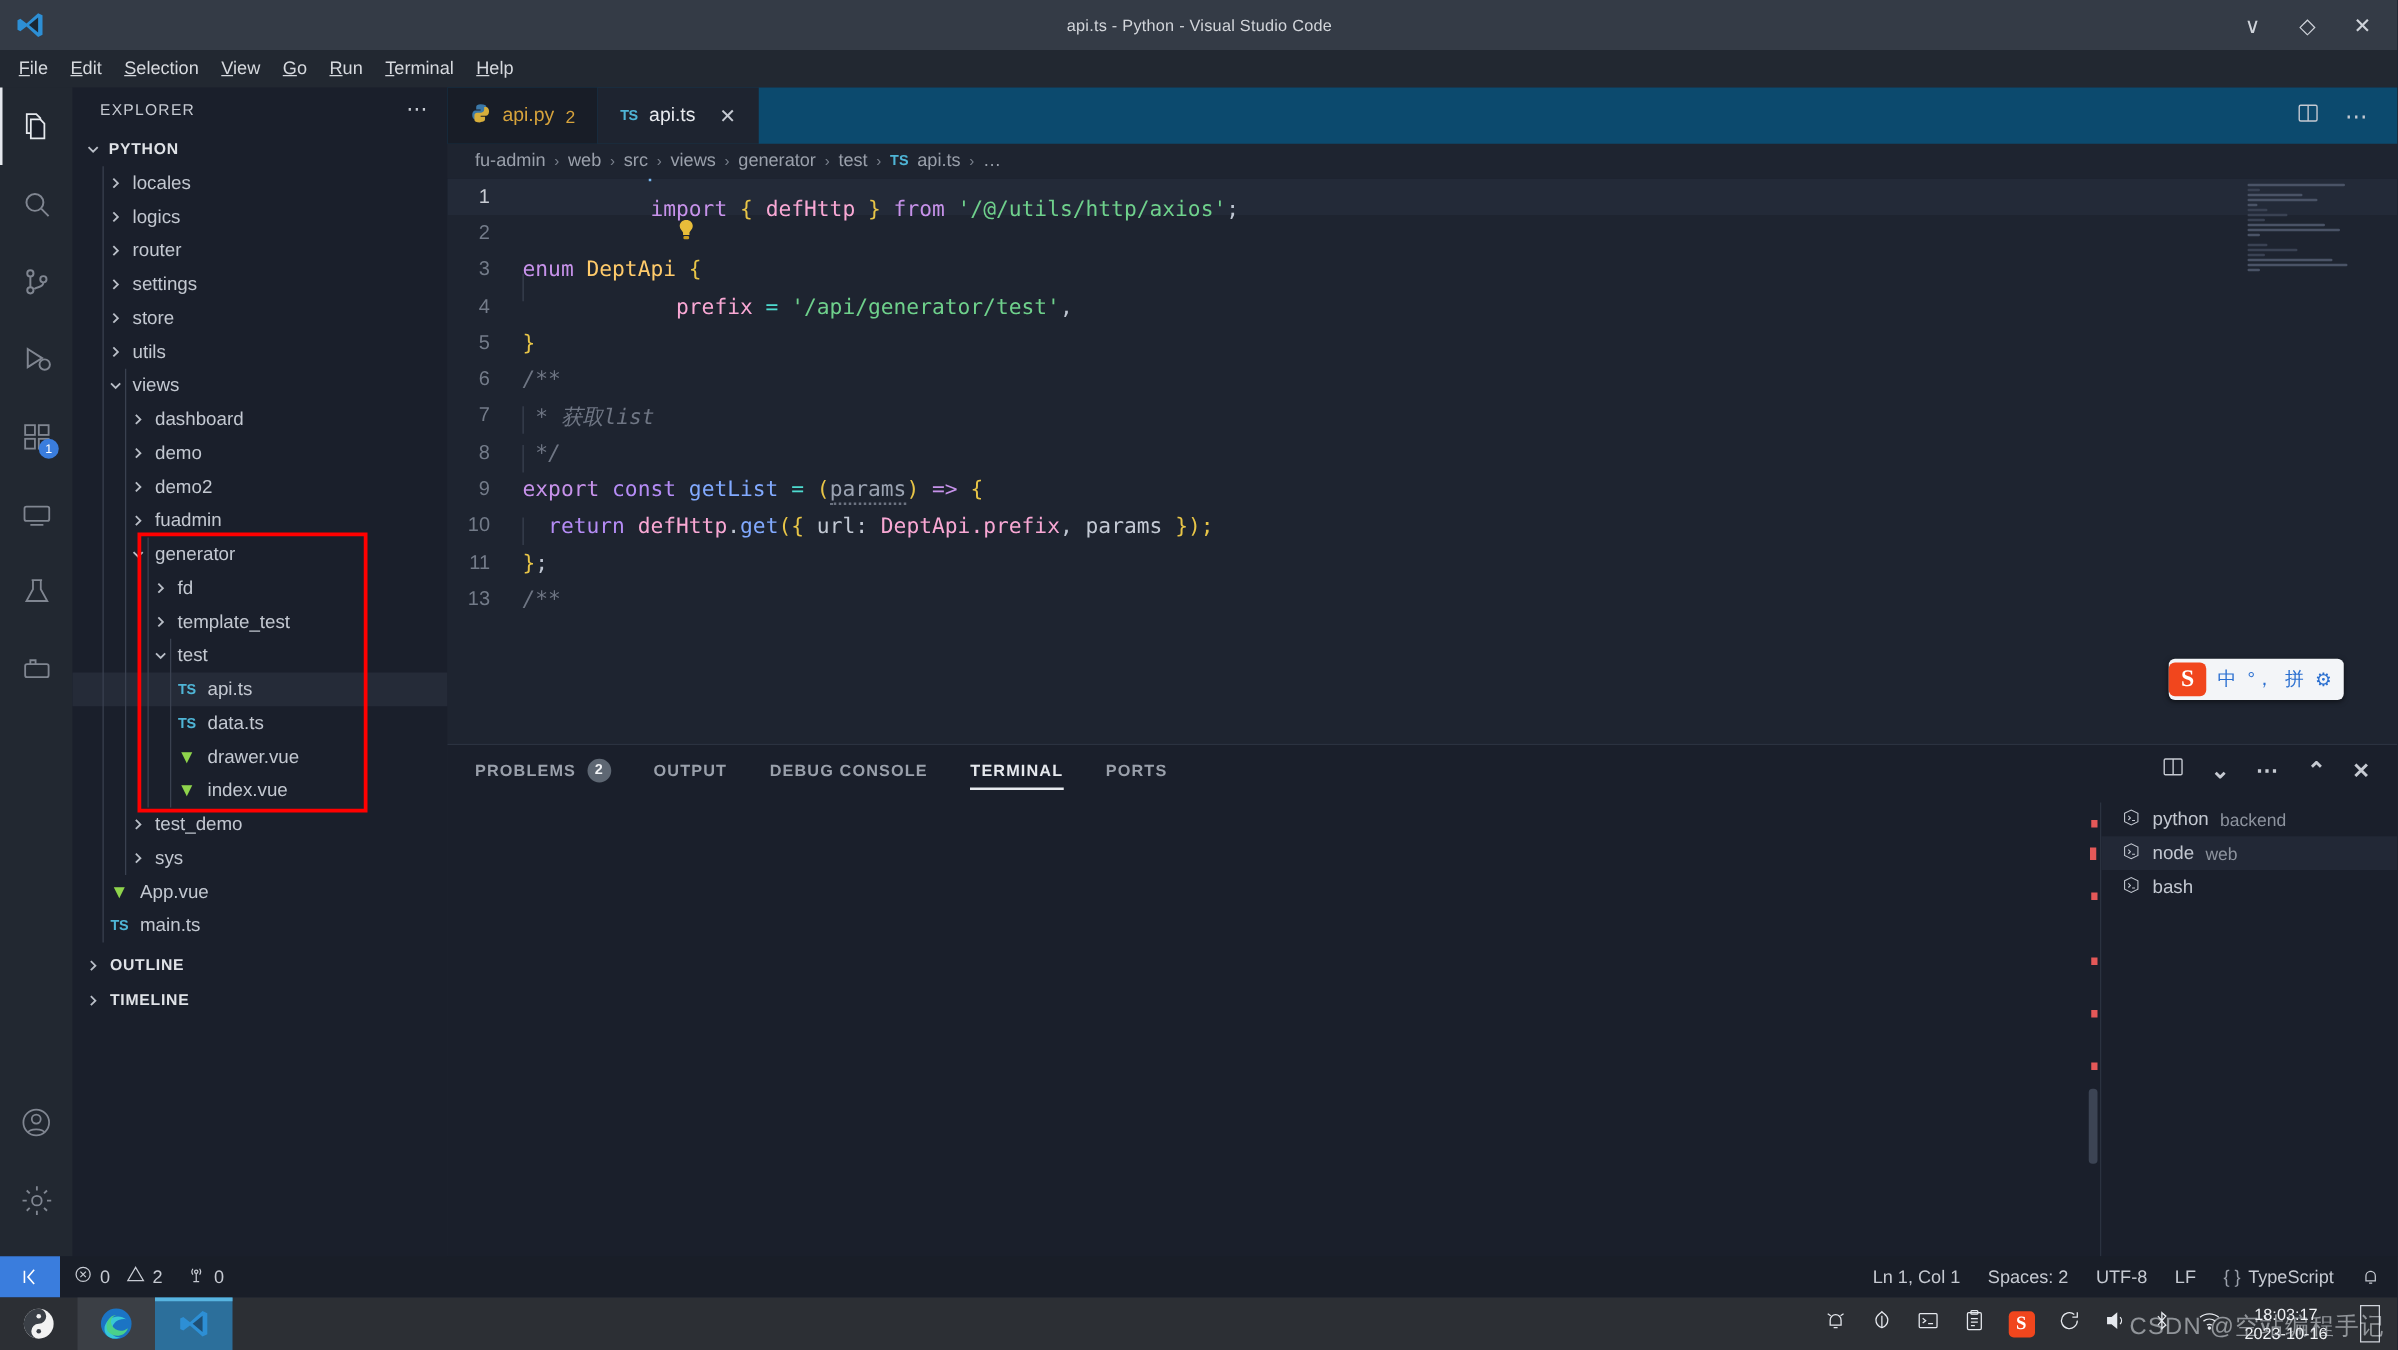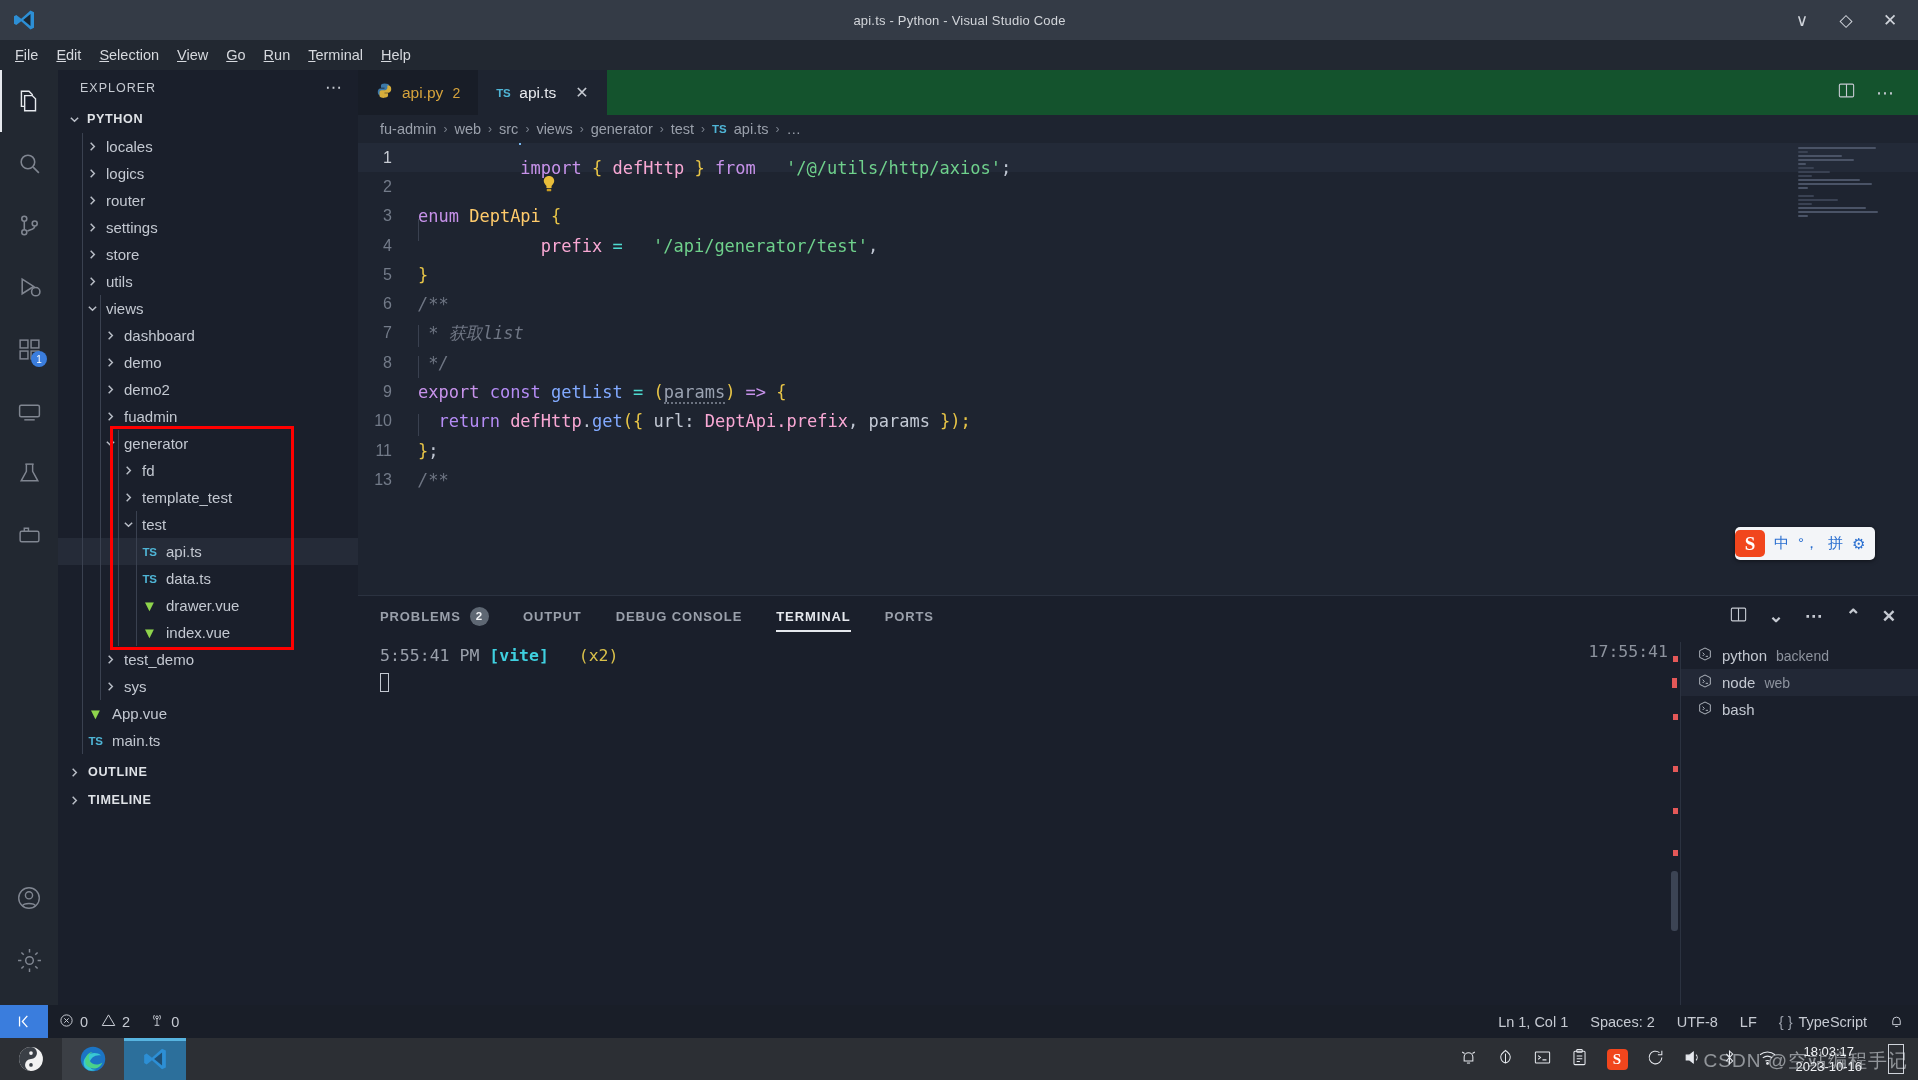--- a/index.html
+++ b/index.html
@@ -70,21 +70,21 @@
   .vue-ico { color: #8fd44c; font-size: 15px; line-height: 1; }
   .guide { position: absolute; width: 1px; background: #3a4150; }
   .redbox {
     position: absolute; border: 3px solid #ff0000; pointer-events: none;
   }
   .sb-bottom-sec { height: 28px; display: flex; align-items: center; gap: 5px; padding-left: 8px;
     font-size: 12.6px; font-weight: bold; letter-spacing: .6px; color: #dfe2e7; }
 
   
   .editorarea { position: absolute; top: 70px; left: 358px; width: 1560px; height: 935px; background: #1e2430; }
-  .tabsbar { height: 45px; background: #14532d; display: flex; align-items: stretch; position: relative; }
+  .tabsbar { height: 45px; background: #0c4a6e; display: flex; align-items: stretch; position: relative; }
   .tab { display: flex; align-items: center; gap: 9px; padding: 0 18px; font-size: 15.5px; color: #8d939e; background: #181d27; }
   .tab.active { background: #1e2430; color: #e8eaee; }
   .tab .warn { color: #d6a33c; font-size: 14px; }
   .tab .close { margin-left: 10px; font-size: 16px; color: #c6cad2; }
   .tabsbar-actions { margin-left: auto; display: flex; align-items: center; gap: 20px; padding-right: 22px; color: #c6cad2; }
   .breadcrumb { height: 28px; display: flex; align-items: center; gap: 7px; padding-left: 22px; font-size: 14.5px; color: #9aa0ab; }
   .bc-sep { color: #79808c; font-size: 12px; }
   .bc-ts { color: #4fb5d6; font-size: 11.5px; font-weight: bold; }
 
   .codearea { position: relative; height: 405px; overflow: hidden; background: #1e2430; }
@@ -93,21 +93,21 @@
   .codeline.cur .lnum { color: #c8ccd4; }
   .code { position: relative; }
   .cursor { position: absolute; left: 101px; top: 4px; width: 2px; height: 23px; background: #77b8f0; }
   .bulb { color: #e8bd3a; font-size: 17px; }
   .indent-guide { display: inline-block; width: 1px; background: #3a4150; height: 22px; position: absolute; }
 
   
   .t-kw   { color: #c792ea; }
   .t-kw2  { color: #b58cf5; }
   .t-var  { color: #f9a8d4; }
-  .t-str  { color: #6fd18c; padding-left: 20px; }
+  .t-str  { color: #6fd18c; }
   .t-punc { color: #e8c547; }
   .t-fn   { color: #82aaff; }
   .t-type { color: #ffcb6b; }
   .t-op   { color: #4edbd0; }
   .t-com  { color: #6f7684; font-style: italic; }
   .t-plain{ color: #bfc6d2; }
   .t-param{ color: #9aa2b1; }
   .t-prop { color: #c3c9d4; }
   .t-arrow{ color: #c792ea; }
   .sq { border-bottom: 2px dotted #6b7280; }
@@ -657,25 +657,20 @@
               <path d="M12 4 v16"></path>
           </svg>
         </span>
         <span style="font-size:18px">⌄</span>
         <span style="font-size:18px;letter-spacing:2px">⋯</span>
         <span style="font-size:18px">⌃</span>
         <span style="font-size:17px">✕</span>
       </div>
     </div>
 
-    <div class="term">
-      <div class="term-line"><span class="tm-dim">5:55:41 PM</span> <span class="tm-cyan">[vite]</span>   <span class="tm-yellow">(x2)</span></div>
-      <div class="term-line"><span class="term-cursor"></span></div>
-      <div class="term-time">17:55:41</div>
-    </div>
 
     <div class="panel-scroll-marks">
       <div class="psm" style="top:14px"></div>
       <div class="psm" style="top:72px"></div>
       <div class="psm" style="top:124px"></div>
       <div class="psm" style="top:166px"></div>
       <div class="psm" style="top:208px"></div>
     </div>
     <div class="panel-thumb" style="top:275px;height:60px"></div>
 

